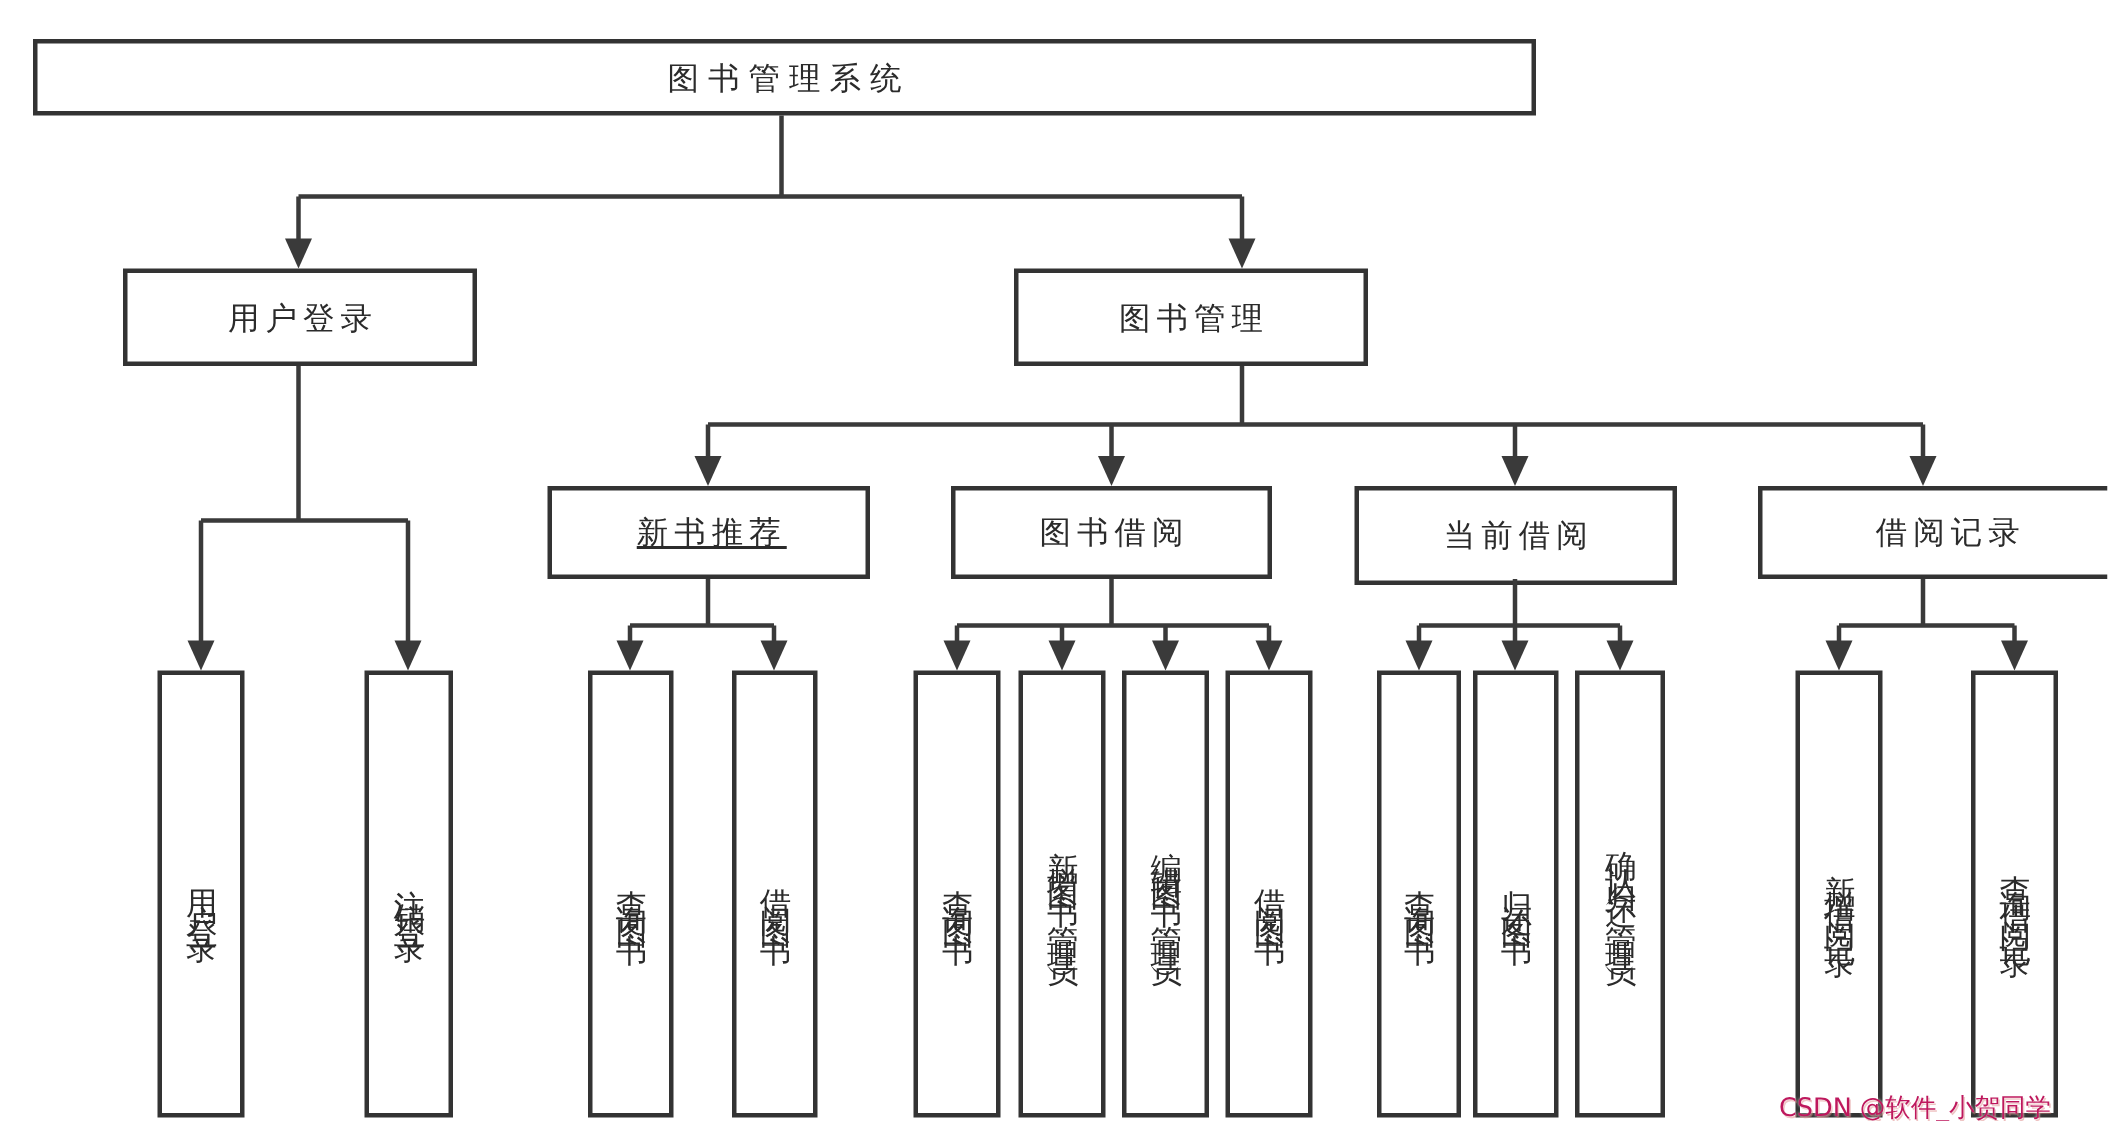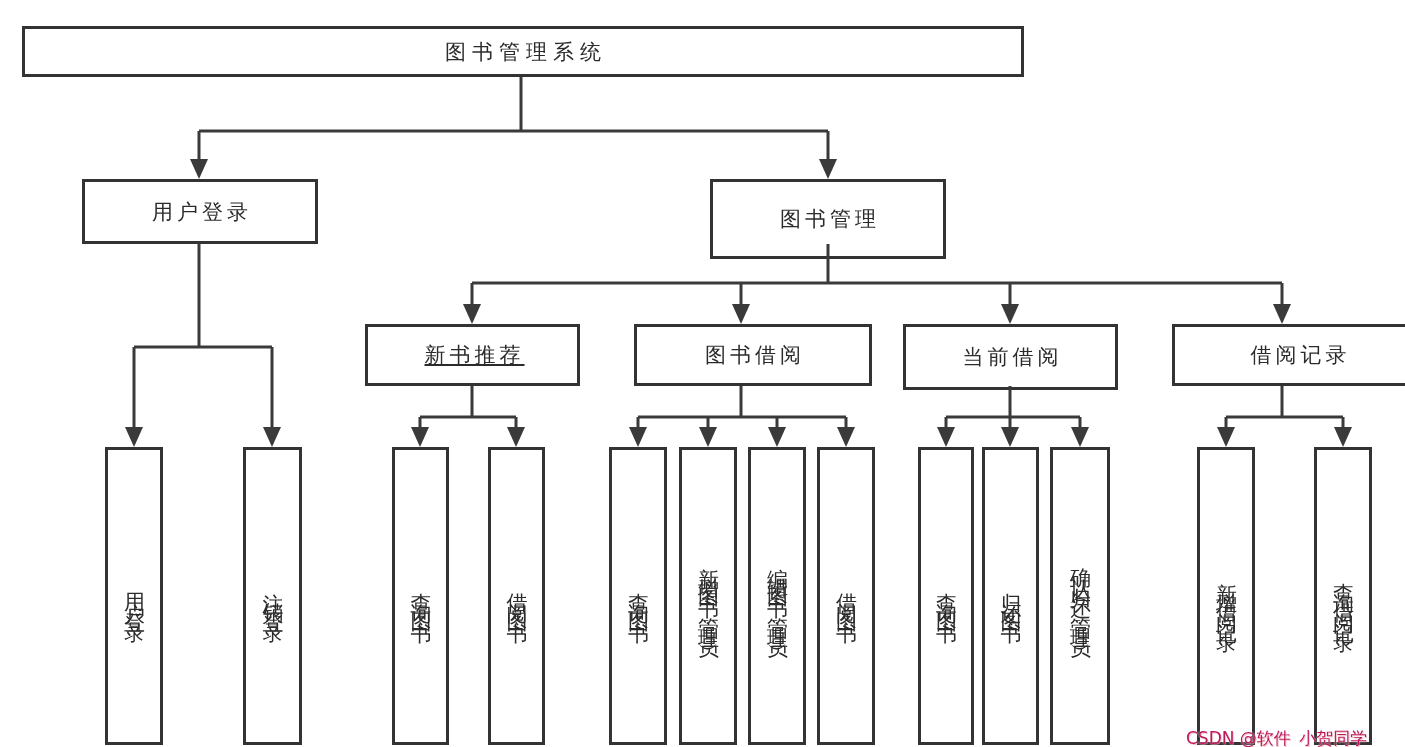--- a/index.html
+++ b/index.html
@@ -73,28 +73,28 @@
     </g>
   </svg>
 
   <div class="box root" style="left:22px;top:15px;width:1002px;height:51px;">
     <span class="hlabel">图书管理系统</span>
   </div>
 
   <div class="box" style="left:82px;top:168px;width:236px;height:65px;">
     <span class="hlabel">用户登录</span>
   </div>
-  <div class="box" style="left:710px;top:168px;width:236px;height:80px;">
+  <div class="box" style="left:676px;top:168px;width:236px;height:65px;">
     <span class="hlabel">图书管理</span>
   </div>
 
   <div class="box" style="left:365px;top:313px;width:215px;height:62px;text-decoration:underline;">
     <span class="hlabel">新书推荐</span>
   </div>
-  <div class="box" style="left:634px;top:313px;width:238px;height:62px;">
+  <div class="box" style="left:634px;top:313px;width:214px;height:62px;">
     <span class="hlabel">图书借阅</span>
   </div>
   <div class="box" style="left:903px;top:313px;width:215px;height:66px;">
     <span class="hlabel">当前借阅</span>
   </div>
   <div class="box" style="left:1172px;top:313px;width:253px;height:62px;">
     <span class="hlabel">借阅记录</span>
   </div>
 
   <div class="box" style="left:105px;top:436px;width:58px;height:298px;">

